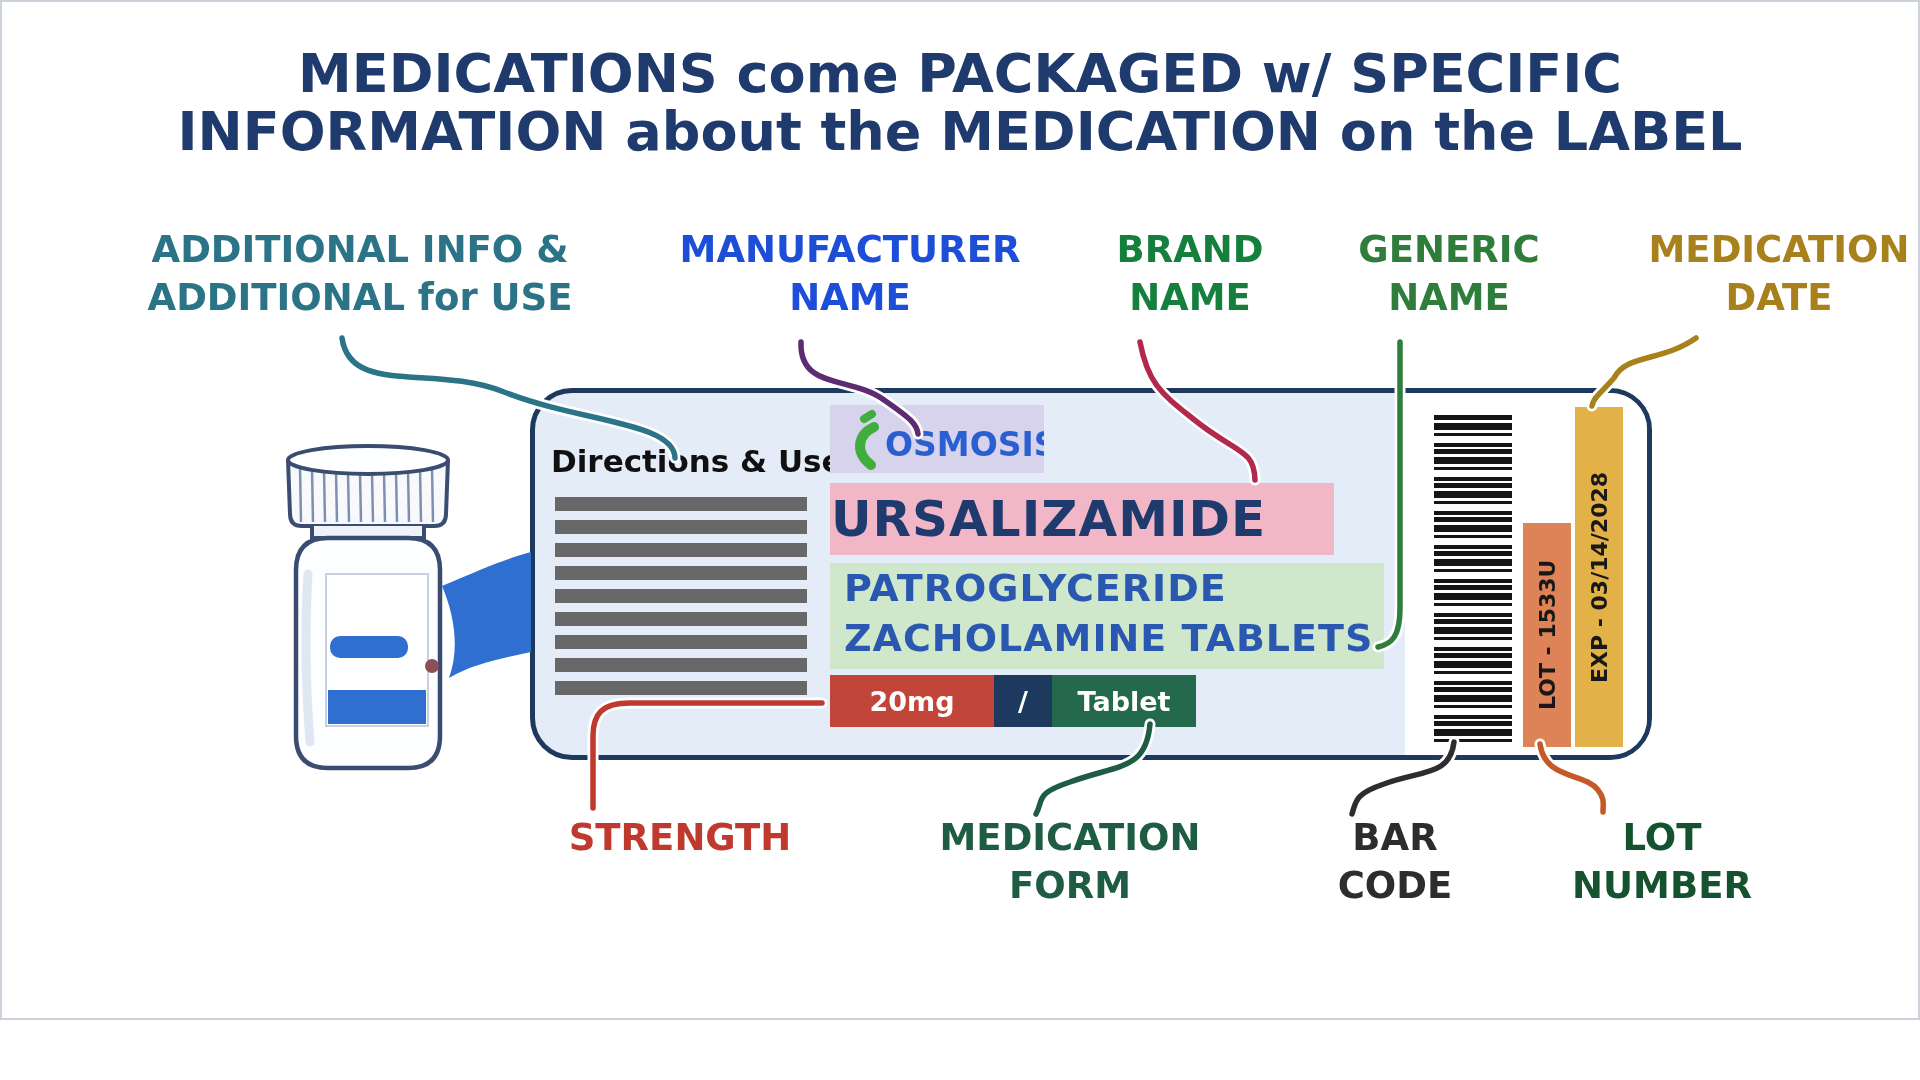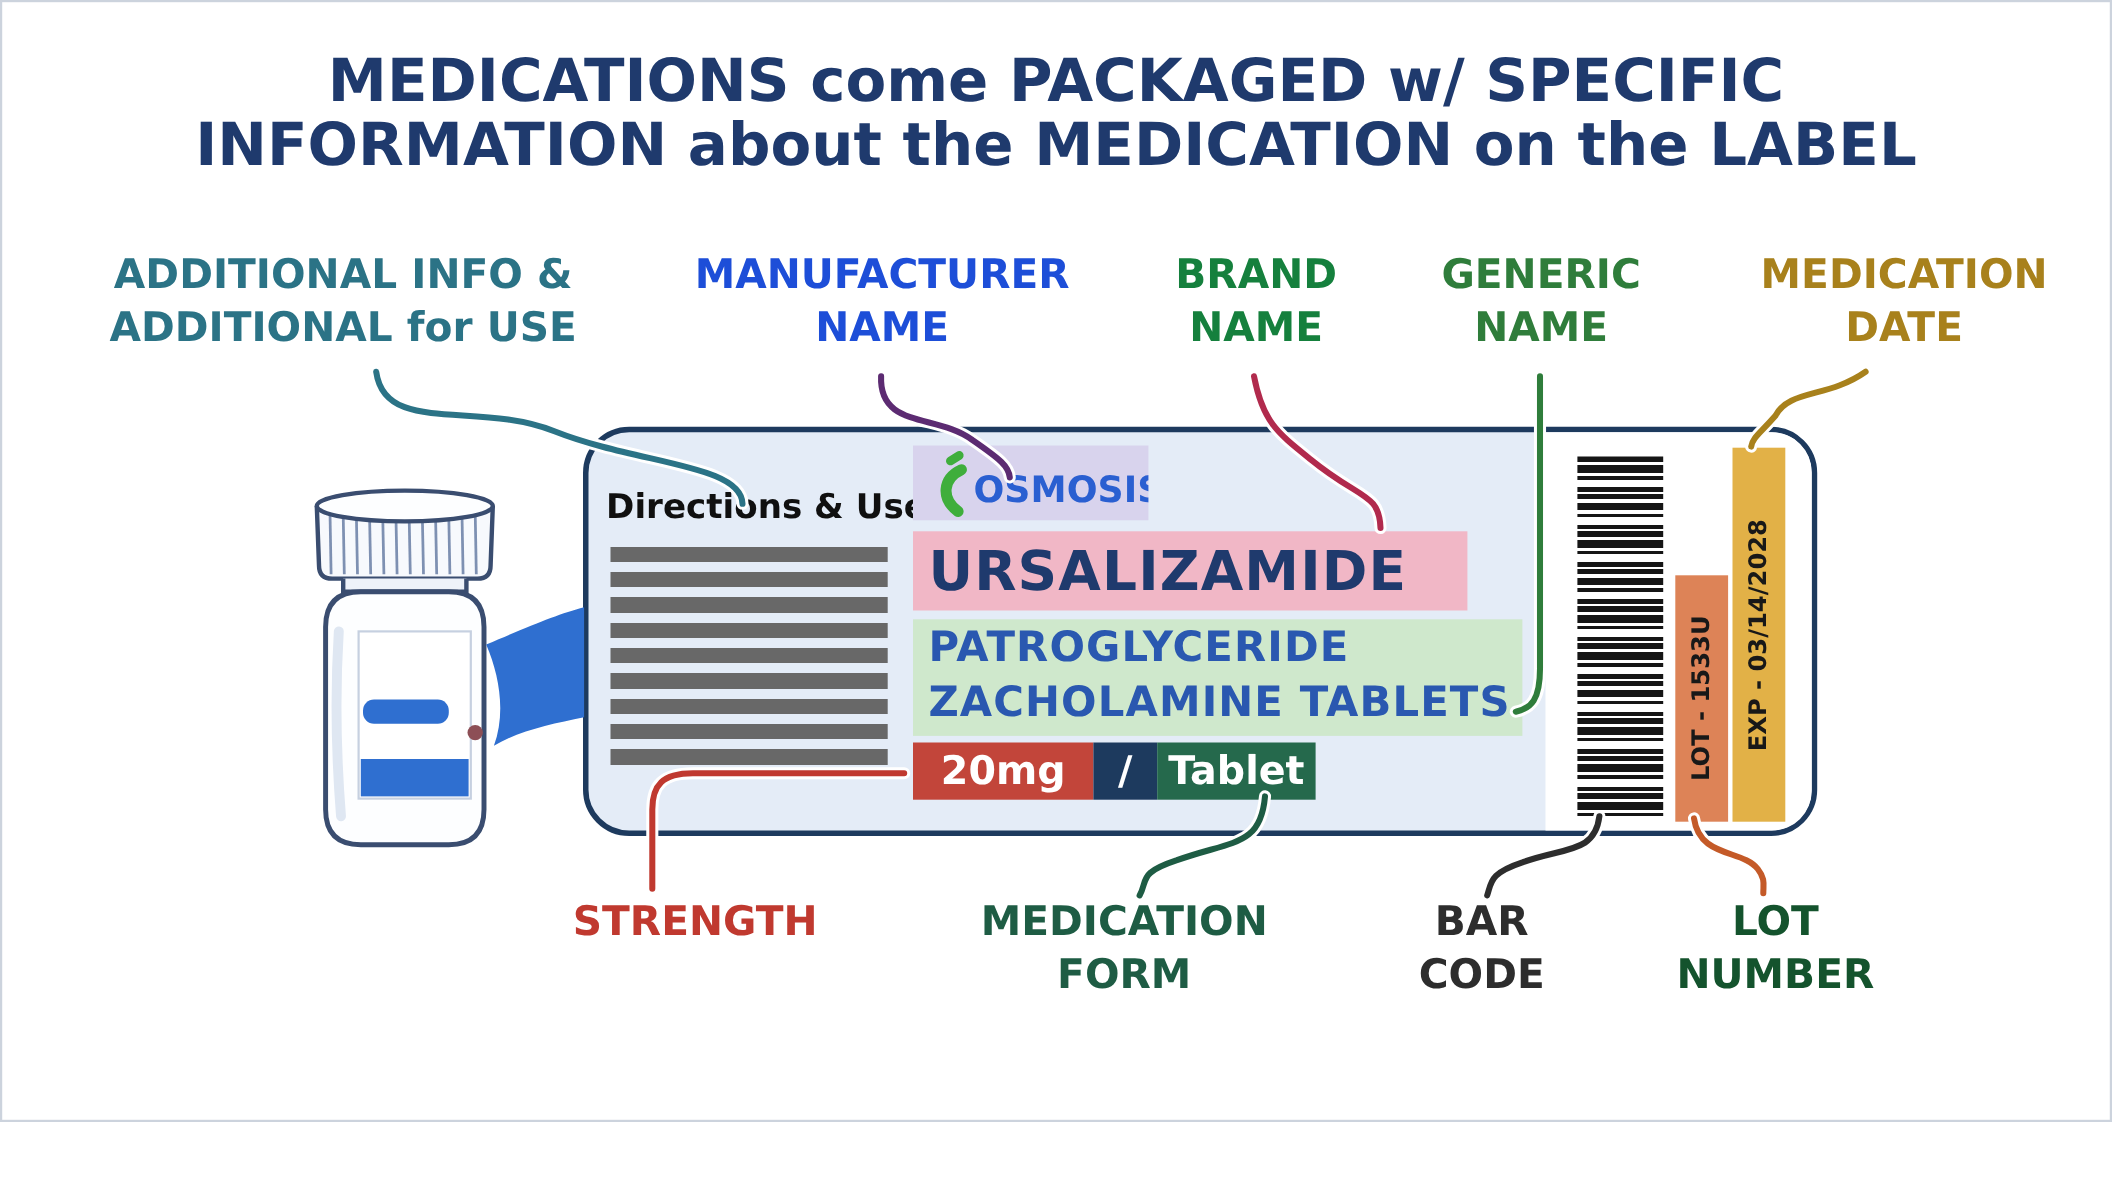--- a/index.html
+++ b/index.html
@@ -2,43 +2,43 @@
 <html><head>
 <meta charset="utf-8">
 <style>
   html,body{margin:0;padding:0;background:#ffffff;}
   #stage{position:relative;width:1920px;height:1020px;background:#ffffff;
          border:2px solid #ccd3dd;box-sizing:border-box;overflow:hidden;
          font-family:"DejaVu Sans","Liberation Sans",sans-serif;}
   .title-line{position:absolute;left:0;right:0;text-align:center;font-weight:900;
               color:#1f3a6d;font-size:54px;letter-spacing:0px;white-space:nowrap;}
   .callout{position:absolute;transform:translateX(-50%);text-align:center;
-           font-weight:800;font-size:37px;line-height:48px;white-space:nowrap;}
+           font-weight:800;font-size:37px;line-height:48px;white-space:nowrap;margin-left:48px;}
   .c-teal{color:#2b7386}.c-purple{color:#1d4ed8}.c-crimson{color:#15803d}
   .c-green{color:#2f7d3b}.c-gold{color:#a8811c}.c-red{color:#c0392f}
   .c-dgreen{color:#1e5c44}.c-dark{color:#2d2d2d}.c-orange{color:#14532d}
 
   #med-label{position:absolute;left:528px;top:386px;width:1122px;height:372px;
              background:#e4ecf7;border:5px solid #1d3a5e;border-radius:42px;
              box-sizing:border-box;}
   #label-white-panel{position:absolute;right:0;top:0;width:242px;height:100%;
              background:#ffffff;border-radius:0 36px 36px 0;}
   #directions-heading{position:absolute;left:16px;top:50px;font-size:31px;
              font-weight:800;color:#101010;}
   #directions-lines{position:absolute;left:20px;top:104px;width:252px;height:206px;
              background-image:repeating-linear-gradient(180deg,#686868 0 14px,transparent 14px 23px);}
   #logo-box{position:absolute;left:295px;top:12px;width:214px;height:68px;background:#d8d3ed;}
   #brand-box{position:absolute;left:295px;top:90px;width:504px;height:72px;background:#f1b7c6;
-             display:flex;align-items:center;padding-left:14px;box-sizing:border-box;
+             display:flex;align-items:center;padding-left:1px;box-sizing:border-box;
              font-size:50px;font-weight:900;color:#1f3a6d;letter-spacing:1px;}
   #generic-box{position:absolute;left:295px;top:170px;width:554px;height:106px;background:#cfe8cc;
              padding:0 0 0 14px;box-sizing:border-box;font-size:38px;font-weight:800;
              color:#2a58b0;line-height:50px;letter-spacing:1px;}
   .dose-cell{position:absolute;top:282px;height:52px;display:flex;align-items:center;
-             justify-content:center;color:#ffffff;font-size:36px;font-weight:900;}
+             justify-content:center;color:#ffffff;font-size:27px;font-weight:900;}
   #dose-strength{left:295px;width:164px;background:#c2453a;}
   #dose-sep{left:459px;width:58px;background:#1d3a5e;}
   #dose-form{left:517px;width:144px;background:#25694c;}
   #barcode{position:absolute;left:899px;top:22px;width:78px;height:330px;background:#ffffff;
            background-image:repeating-linear-gradient(180deg,
              #151515 0 5px,#ffffff 5px 8px,#151515 8px 15px,#ffffff 15px 18px,
              #151515 18px 21px,#ffffff 21px 28px,#151515 28px 32px,#ffffff 32px 34px);}
   .vtag{position:absolute;display:flex;align-items:center;justify-content:center;
         writing-mode:vertical-rl;transform:rotate(180deg);
         font-size:22px;font-weight:800;color:#181818;letter-spacing:0px;white-space:nowrap;}

